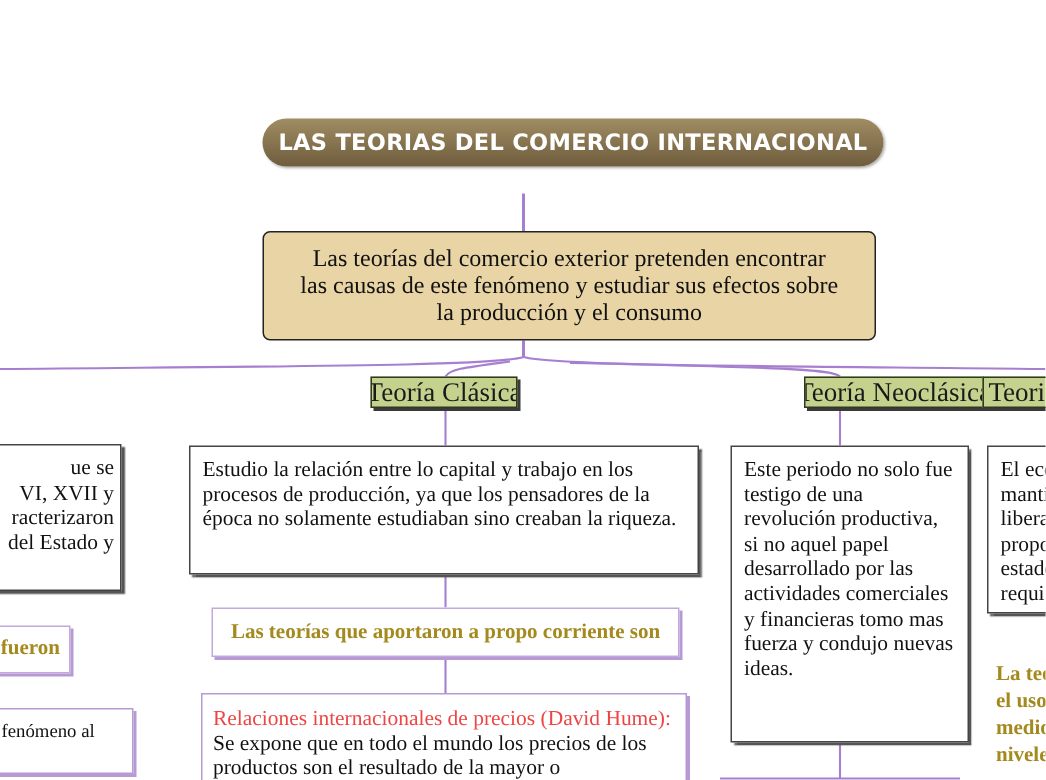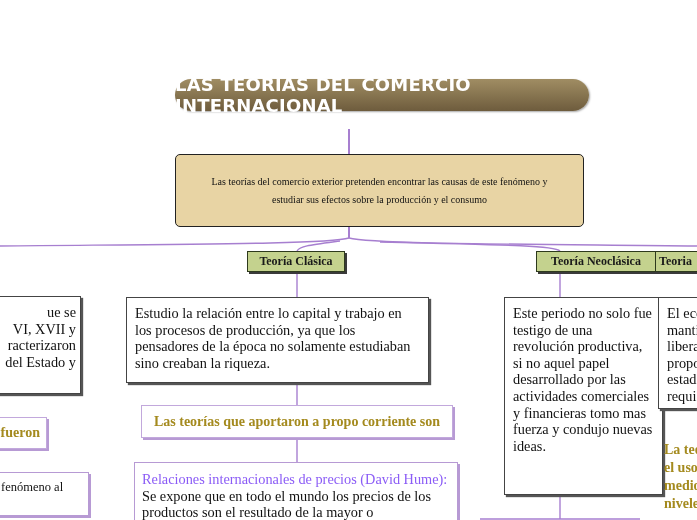--- a/index.html
+++ b/index.html
@@ -1,30 +1,30 @@
 <!DOCTYPE html>
 <html><head>
 <meta charset="utf-8">
 <style>
   html, body { margin:0; padding:0; }
   body { width:697px; height:520px; background:#ffffff; position:relative; overflow:hidden; font-family:"Liberation Serif", serif; }
   .abs { position:absolute; box-sizing:border-box; }
   svg.lines { position:absolute; left:0; top:0; }
   .title { left:175px; top:79px; width:414px; height:32px; border-radius:16px;
     background:linear-gradient(#a08d63,#6e5c3d); color:#ffffff;
-    font-family:"DejaVu Sans", sans-serif; font-weight:bold; font-size:18px;
+    font-family:"DejaVu Sans", sans-serif; font-weight:bold; font-size:15px;
     display:flex; align-items:center; justify-content:center; box-shadow:1px 1px 2px rgba(0,0,0,0.35); letter-spacing:0.2px; }
   .central { left:175px; top:154px; width:409px; height:73px; border-radius:5px;
-    background:#e8d4a4; border:1.5px solid #222; color:#111; font-size:10px; line-height:18px;
+    background:#e8d4a4; border:1.5px solid #222; color:#111; font-size:16px; line-height:18px;
     display:flex; align-items:center; justify-content:center; text-align:center; padding:0 22px; }
   .theory { height:21px; background:#c4d28e; border:1px solid #2e3a1d; box-shadow:2px 2px 0 #3a3a3a;
-    font-weight:bold; font-size:12px; color:#1a1a1a; display:flex; align-items:center; justify-content:center; white-space:nowrap; overflow:hidden; }
+    font-weight:normal; font-size:18px; color:#1a1a1a; display:flex; align-items:center; justify-content:center; white-space:nowrap; overflow:hidden; }
   .box { background:#ffffff; border:1px solid #444; box-shadow:2px 2px 1px #555; font-size:14.3px; line-height:16.6px; color:#111; padding:7px 8px; overflow:hidden; }
   .sub { background:#fff; border:1px solid #c2a8dc; box-shadow:2px 2px 0 #b79ad4; color:#a48a1e; font-weight:bold; font-size:14px; display:flex; align-items:center; justify-content:center; white-space:nowrap; overflow:hidden; }
-  .gold { color:#8b5cf6; }
+  .gold { color:#ef4444; }
   .goldtext { color:#a48a1e; font-weight:bold; font-size:14px; line-height:18px; white-space:nowrap; overflow:hidden; }
 </style>
 </head>
 <body>
 
 <svg class="lines" width="697" height="520">
   <g fill="none" stroke="#a77fd0" stroke-width="1.4">
     <line x1="349" y1="129" x2="349" y2="154" stroke-width="2"></line>
     <line x1="349" y1="227" x2="349" y2="238" stroke-width="2"></line>
     <path d="M349 238 C 330 244, 200 244, 0 246"></path>
@@ -51,30 +51,30 @@
   <div>VI, XVII y</div>
   <div>racterizaron</div>
   <div>del Estado y</div>
 </div>
 <div class="abs sub" style="left:-10px;top:417px;width:57px;height:32px;justify-content:flex-end;padding-right:6px;">fueron</div>
 <div class="abs box" style="left:-10px;top:472px;width:99px;height:44px;border-color:#b79ad4;box-shadow:2px 2px 0 #b79ad4;font-size:12.5px;padding:6px 0 0 10px;">
   <span>fenómeno al</span>
 </div>
 
 <div class="abs theory" style="left:247px;top:251px;width:98px;">Teoría Clásica</div>
-<div class="abs box" style="left:126px;top:297px;width:303px;height:86px;">
+<div class="abs box" style="left:126px;top:297px;width:340px;height:86px;">
   <span>Estudio la relación entre lo capital y trabajo en los procesos de producción, ya que los pensadores de la época no solamente estudiaban sino creaban la riqueza.</span>
 </div>
 <div class="abs sub" style="left:141px;top:405px;width:312px;height:33px;">Las teorías que aportaron  a propo corriente son</div>
 <div class="abs box" style="left:134px;top:462px;width:324px;height:70px;border-color:#b79ad4;box-shadow:2px 2px 0 #b79ad4;padding:8px 7px;">
   <span class="gold">Relaciones internacionales de precios (David Hume):</span><span> Se expone que en todo el mundo los precios de los productos son el resultado de la mayor o</span>
 </div>
 
 <div class="abs theory" style="left:500px;top:251px;width:120px;margin-left:36px;">Teoría Neoclásica</div>
-<div class="abs box" style="left:487px;top:297px;width:159px;height:198px;margin-left:17px;">
+<div class="abs box" style="left:487px;top:297px;width:159px;height:198px;">
   <span>Este periodo no solo fue testigo de una revolución productiva, si no aquel papel desarrollado por las actividades comerciales y financieras tomo mas fuerza y condujo nuevas ideas.</span>
 </div>
 
 <div class="abs theory" style="left:655px;top:251px;width:60px;justify-content:flex-start;padding-left:3px;">Teoria</div>
 <div class="abs box" style="left:658px;top:297px;width:60px;height:112px;padding:7px 0 0 8px;">
   <div>El eco</div>
   <div>manti</div>
   <div>libera</div>
   <div>propo</div>
   <div>estado</div>

